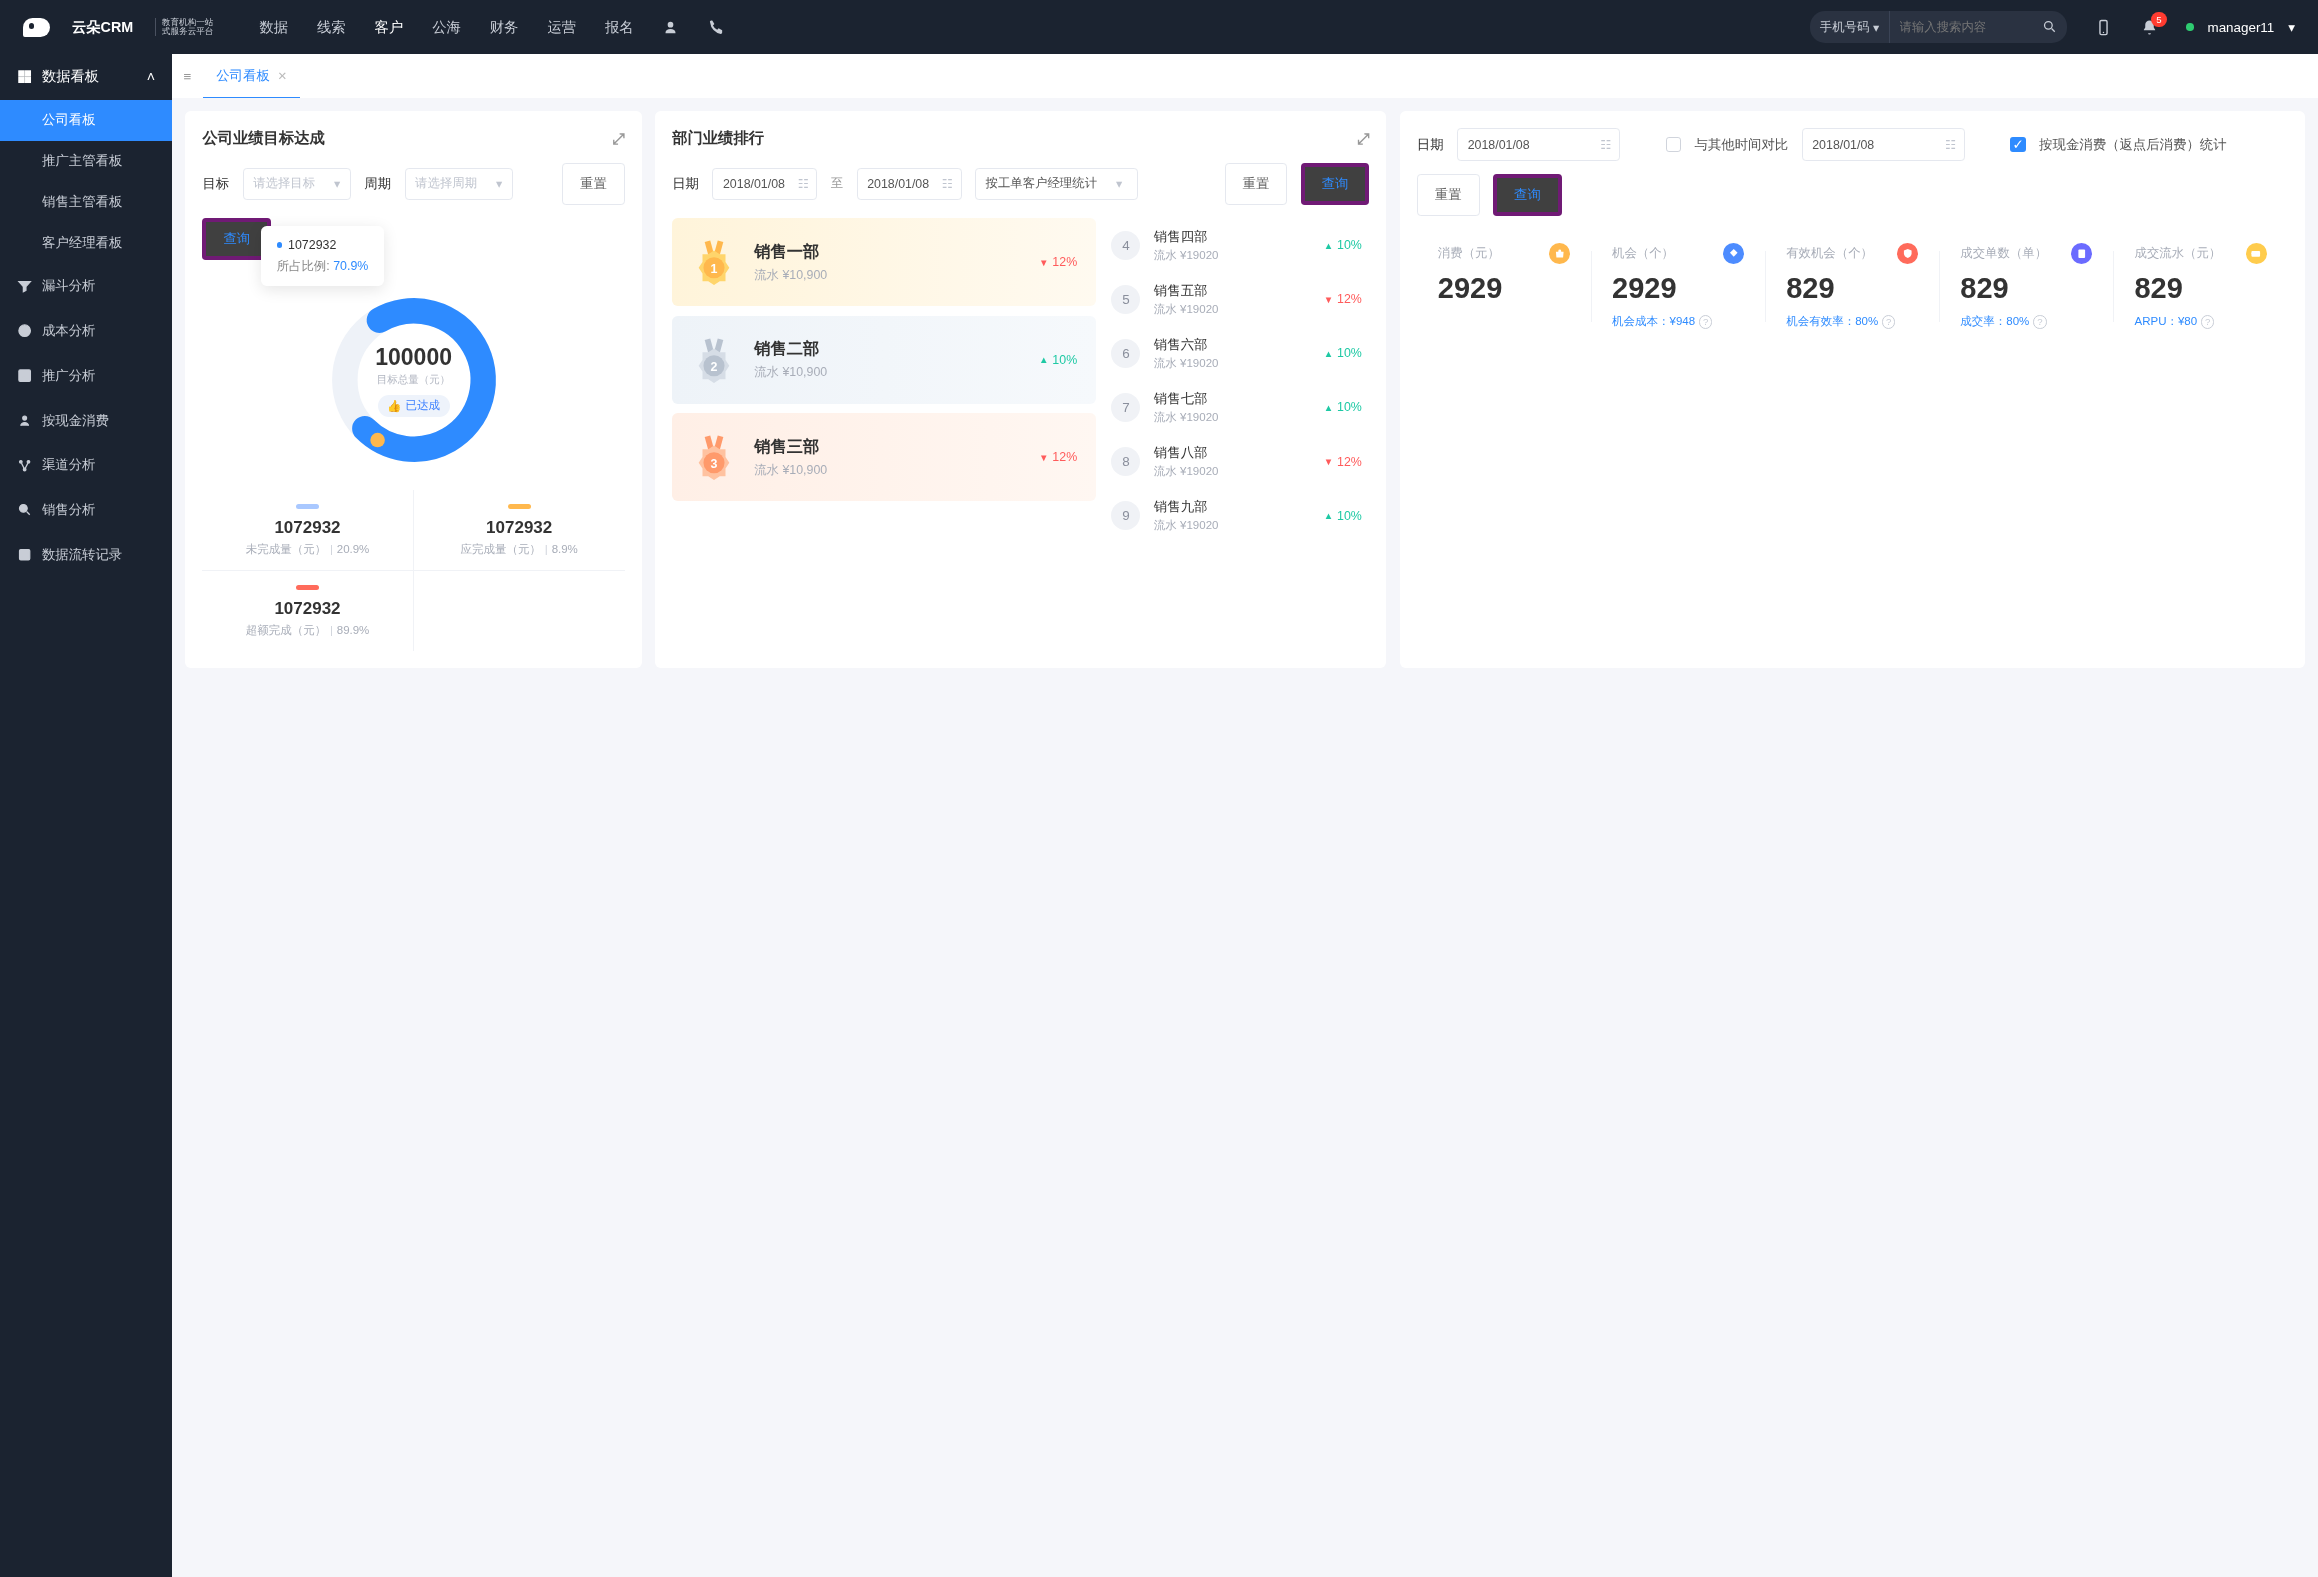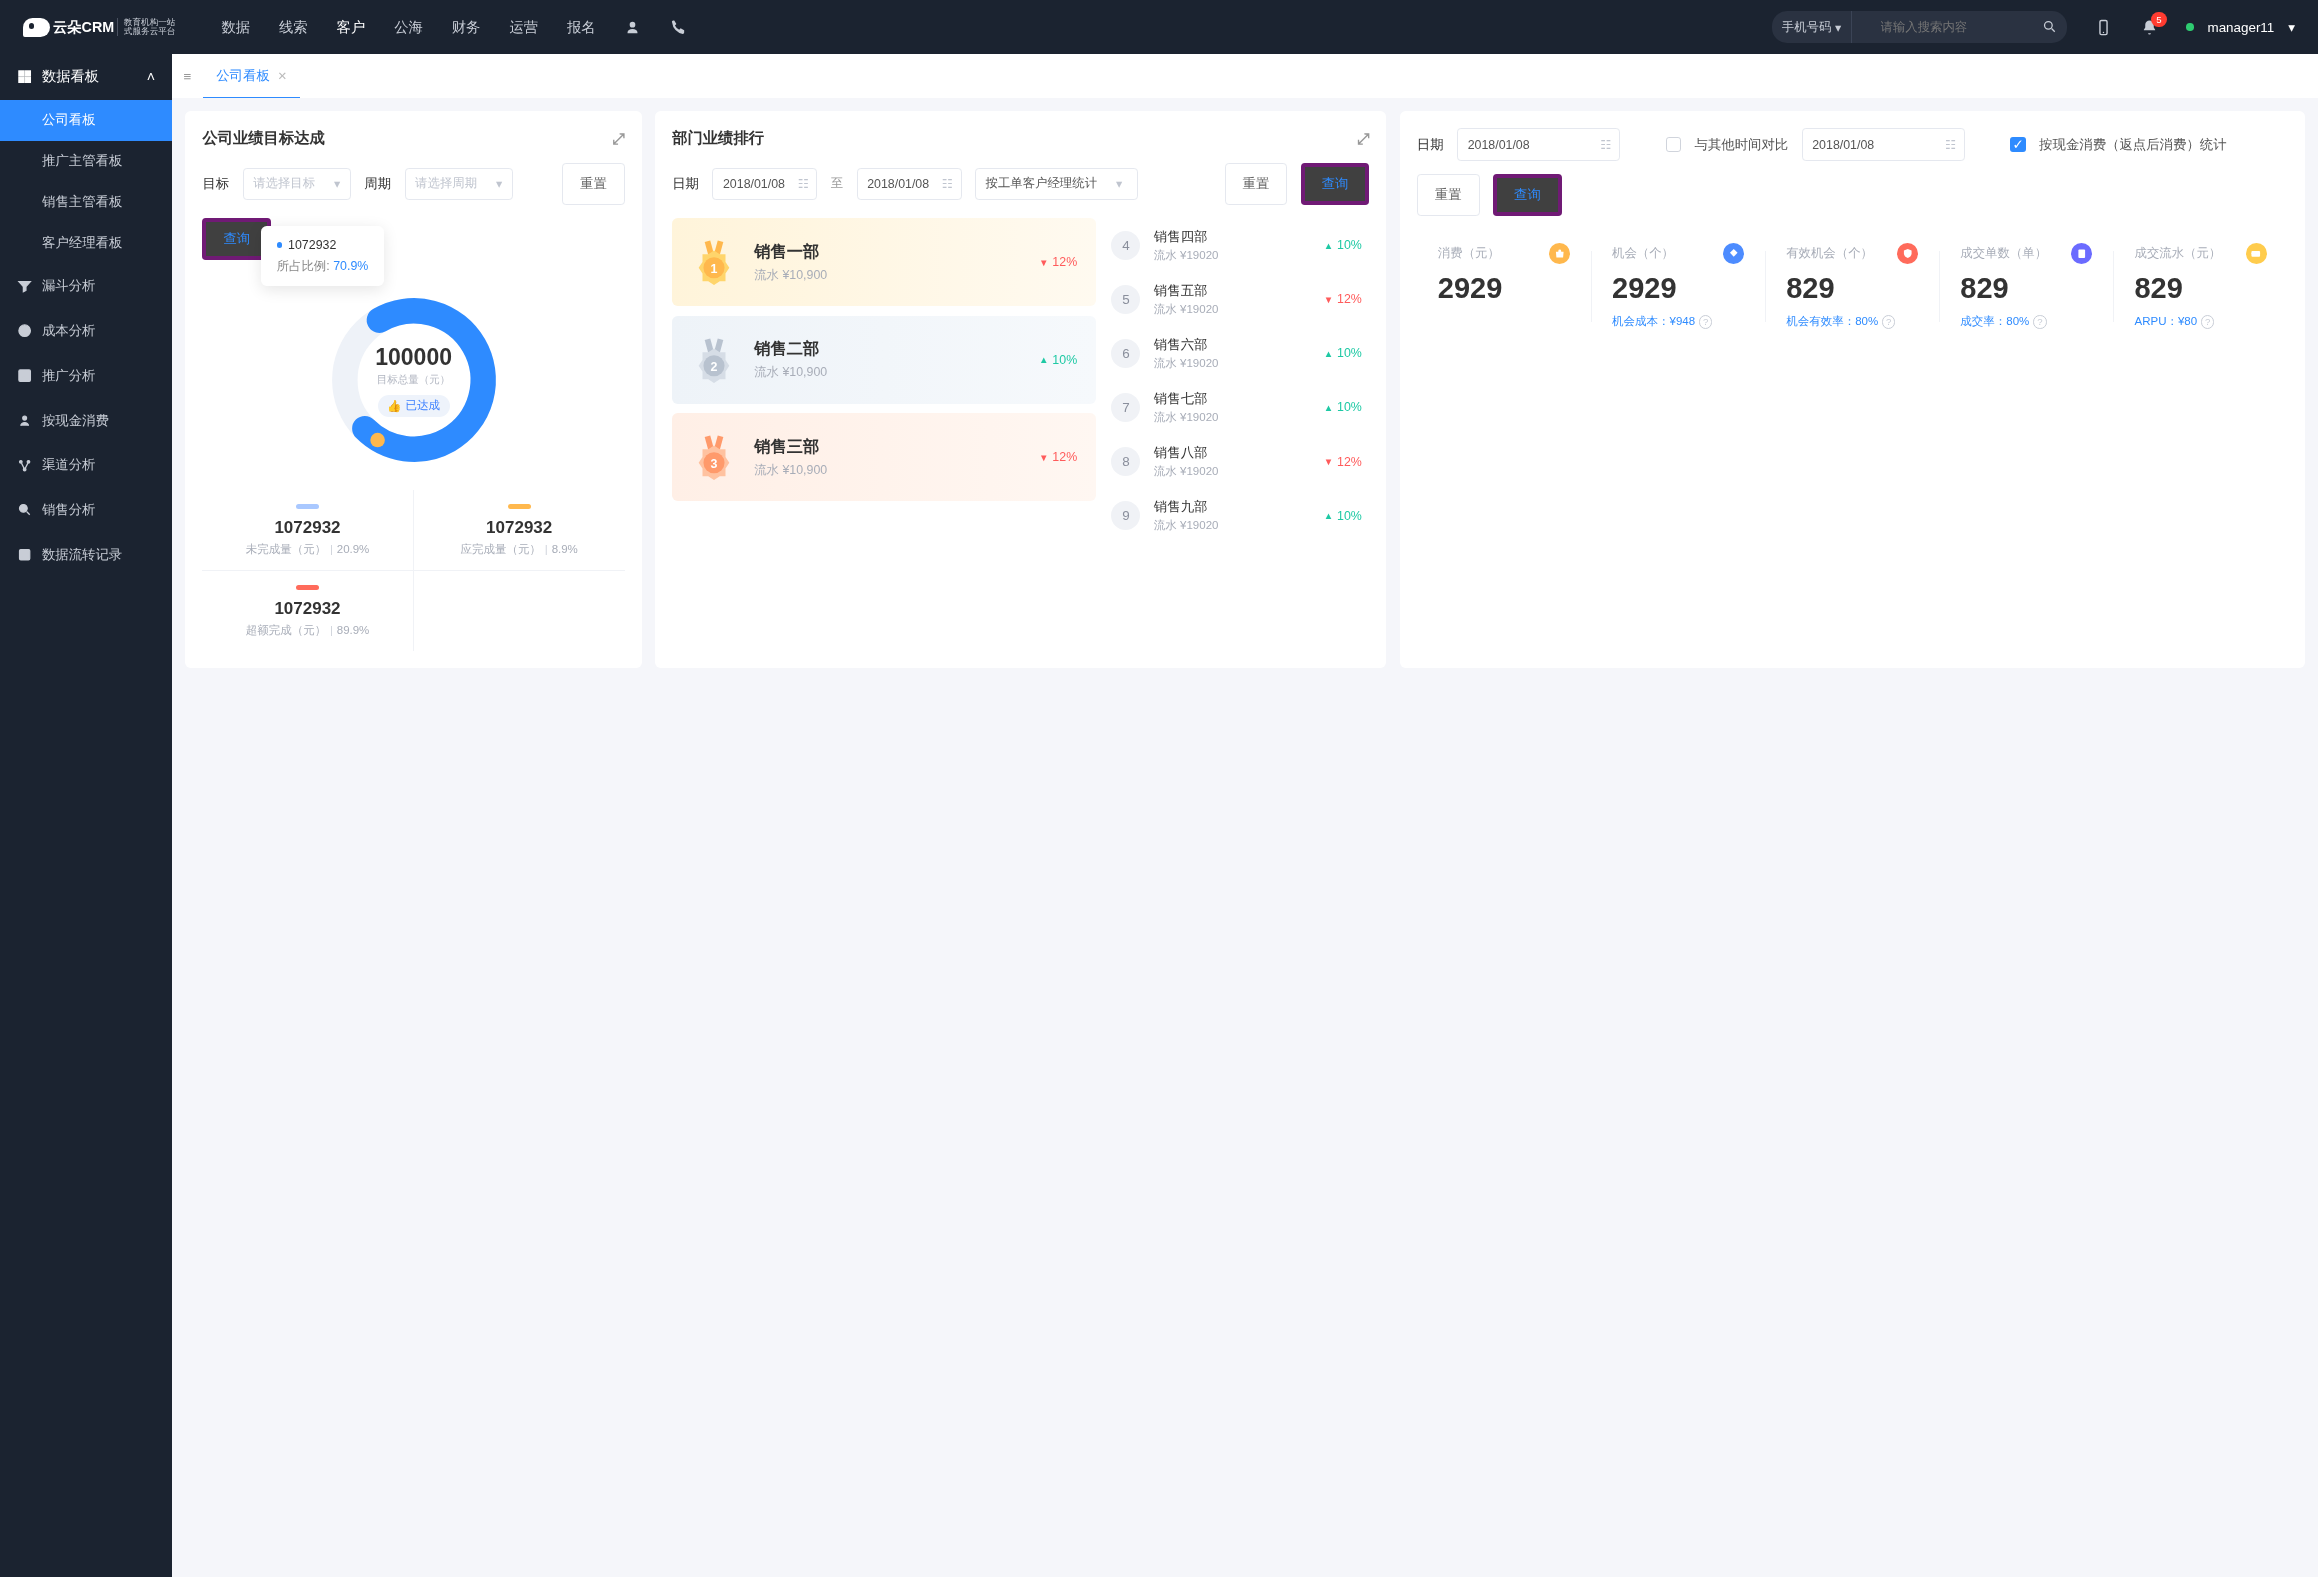--- a/index.html
+++ b/index.html
@@ -1,28 +1,28 @@
 <!DOCTYPE html>
 <html><head>
 <meta charset="utf-8">
 <style>
 * { margin:0; padding:0; box-sizing:border-box; font-family:-apple-system,BlinkMacSystemFont,"PingFang SC","Microsoft YaHei",sans-serif; }
 body { background:#f5f6fa; color:#333; font-size:13.4px; }
 .topbar { height:54px; background:#1b2330; display:flex; align-items:center; padding:0 23px; gap:27px; color:#c8cdd6; }
-.logo { display:flex; align-items:center; gap:3px; color:#fff; font-weight:600; }
+.logo { display:flex; align-items:center; gap:22px; color:#fff; font-weight:600; }
 .logo-mark { width:27px; height:19px; background:#fff; border-radius:9.6px 9.6px 9.6px 1.9px; position:relative; }
 .logo-mark::after{content:"";position:absolute;left:5.7px;top:5.7px;width:5.7px;height:5.7px;background:#1b2330;border-radius:50%;}
 .logo-sub { font-size:8.6px; line-height:1.1; border-left:1px solid #4a5160; padding-left:5.7px; color:#c8cdd6; font-weight:400;}
 .topnav { display:flex; gap:29px; margin-left:19px; }
 .topnav a { color:#c8cdd6; text-decoration:none; cursor:pointer; font-size:14.3px;}
 .topnav a.active { color:#fff; font-weight:500;}
 .top-spacer{flex:1;}
 .top-icon { width:19px; height:19px; display:flex; align-items:center; justify-content:center; color:#c8cdd6; cursor:pointer;}
 .top-icon svg{width:17px;height:17px;fill:currentColor;}
-.search-wrap { display:flex; align-items:center; background:#2a3241; border-radius:15px; height:32.5px; overflow:hidden;gap:19px;}
+.search-wrap { display:flex; align-items:center; background:#2a3241; border-radius:15px; height:32.5px; overflow:hidden;}
 .search-sel { padding:0 9.6px; color:#c8cdd6; font-size:12.4px; display:flex; align-items:center; gap:3.8px; border-right:1px solid #3b4456; height:100%; cursor:pointer;}
 .search-inp { background:transparent; border:none; outline:none; padding:0 9.6px; color:#c8cdd6; width:143px; font-size:12.4px;}
 .search-btn{width:34px;height:32.5px;display:flex;align-items:center;justify-content:center;cursor:pointer;}
 .notif { position:relative; }
 .badge { position:absolute; top:-5.7px; right:-7.6px; background:#ff3b30; color:#fff; font-size:9.6px; min-width:15.3px; height:15.3px; border-radius:7.6px; display:flex; align-items:center; justify-content:center; padding:0 3.8px;}
 .user { display:flex; align-items:center; gap:14px; color:#fff; cursor:pointer; font-size:13.4px;}
 .status-dot{width:7.6px;height:7.6px;border-radius:50%;background:#2ecc71;}
 .layout { display:flex; min-height:calc(100vh - 54px);}
 .sidebar { width:172px; background:#1b2330; color:#c8cdd6; padding-top:0;}
 .side-group-title { display:flex; align-items:center; gap:9.6px; padding:13.4px 17px; color:#fff; font-size:14.3px; font-weight:500; cursor:pointer;}

